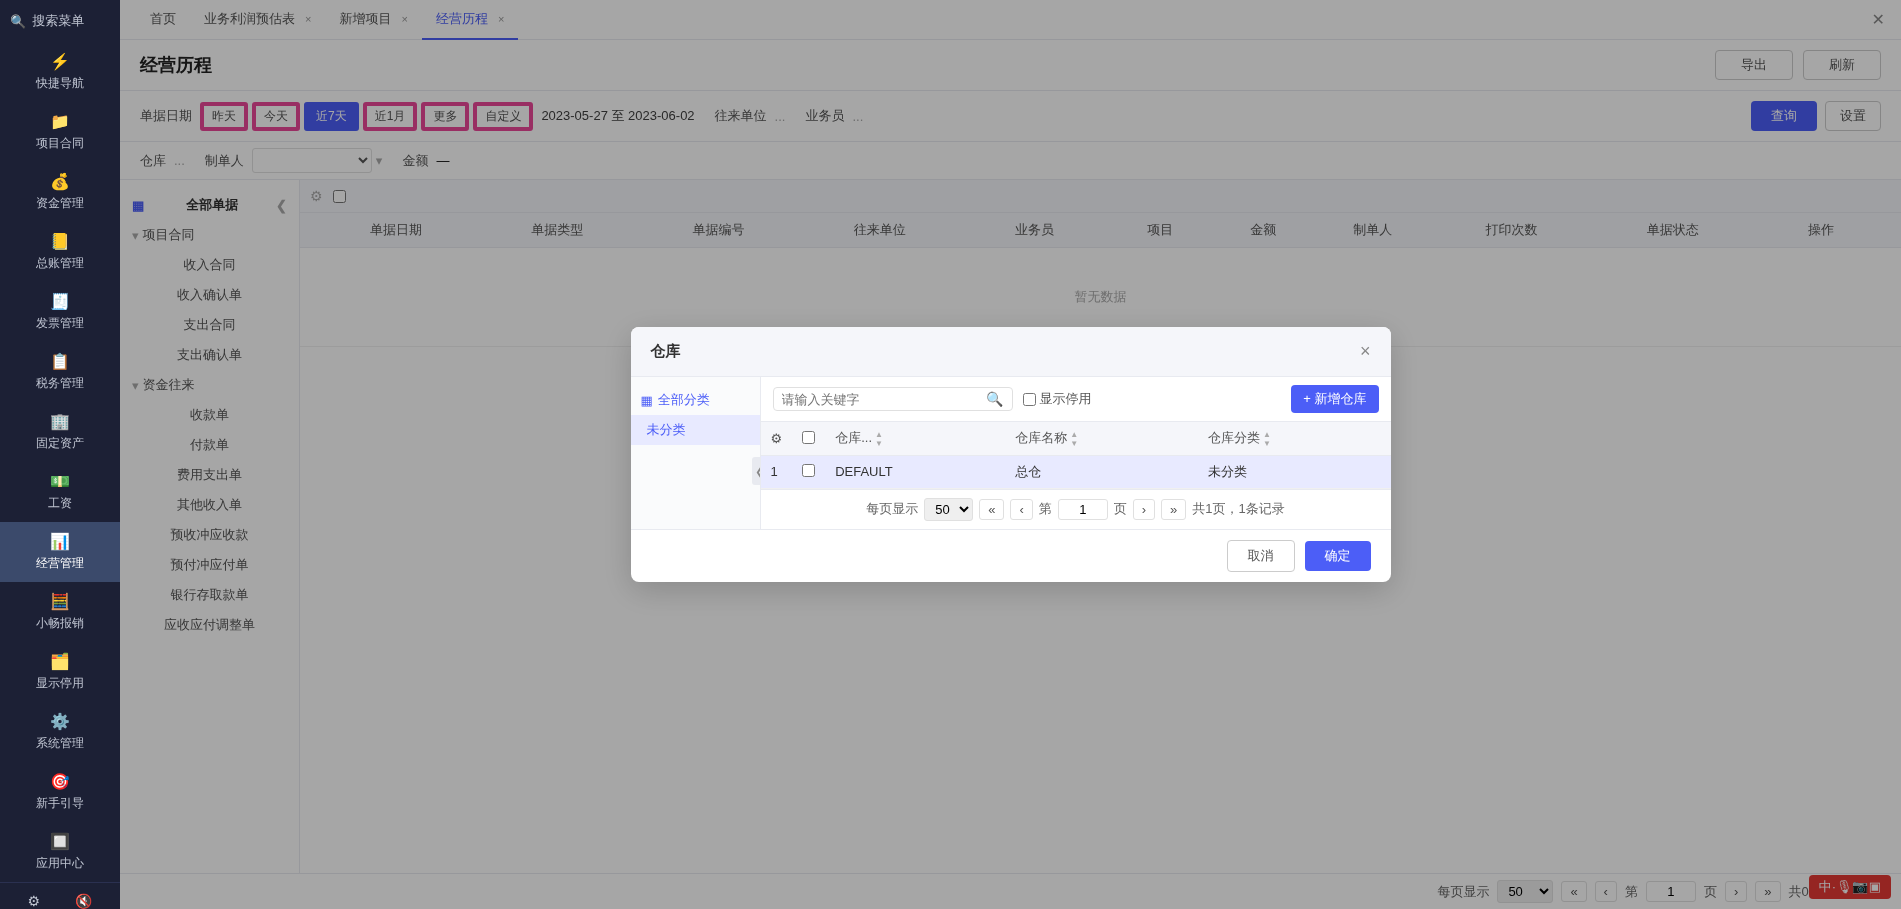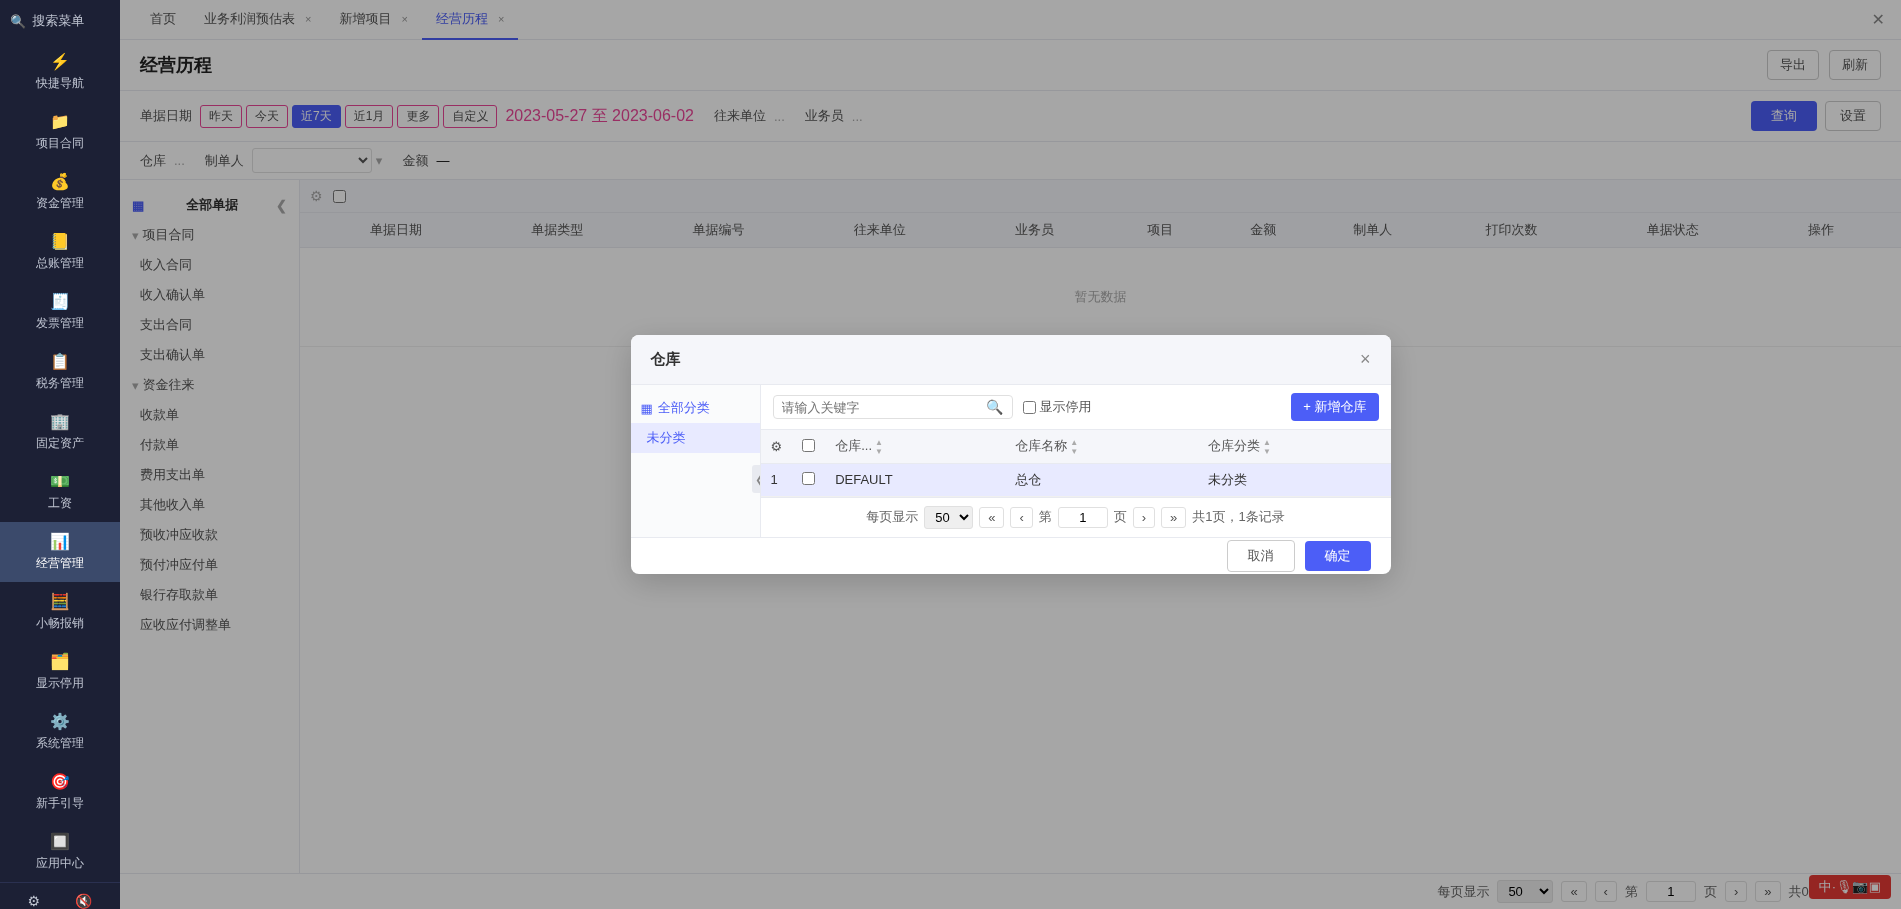--- a/index.html
+++ b/index.html
@@ -105,21 +105,21 @@
       display: flex;
       align-items: center;
       justify-content: space-between;
       padding: 10px 20px;
       background: #fff;
       border-bottom: 1px solid #e8eaf0;
     }
     .page-title { font-size: 18px; font-weight: 600; color: #222; }
     .page-actions { display: flex; gap: 10px; }
     .btn-outline {
-      padding: 5px 12px;
+      padding: 5px 25px;
       border: 1px solid #ccc;
       background: #fff;
       border-radius: 4px;
       font-size: 13px;
       cursor: pointer;
       color: #555;
     }
 
     
     .filter-bar {
@@ -134,33 +134,33 @@
     }
     .filter-row {
       display: flex;
       align-items: center;
       gap: 8px;
     }
     .filter-label { color: #555; }
     .filter-date-btns { display: flex; gap: 4px; }
     .date-btn {
       padding: 2px 8px;
-      border: 1px solid #ec4899;
+      border: 4px solid #ec4899;
       border-radius: 3px;
       cursor: pointer;
       background: #fff;
       font-size: 12px;
       color: #555;
     }
     .date-btn.active {
       background: #4c5ef7;
       color: #ffffff;
       border-color: #4c5ef7;
     }
-    .filter-date-range { font-size: 16px; color: #ec4899; }
+    .filter-date-range { font-size: 13px; color: #404040; }
     .filter-select {
       padding: 3px 24px 3px 8px;
       border: 1px solid #e0e0e0;
       border-radius: 3px;
       font-size: 13px;
       background: #fff;
       color: #555;
       cursor: pointer;
     }
     .filter-dots { color: #aaa; cursor: pointer; }
@@ -229,20 +229,21 @@
       font-weight: 600;
       color: #333;
       font-size: 13px;
     }
     .left-panel-collapse { cursor: pointer; color: #aaa; }
     .left-panel-item {
       padding: 6px 20px;
       cursor: pointer;
       color: #555;
       font-size: 13px;
+      text-align: center;
     }
     .left-panel-group {
       display: flex;
       align-items: center;
       padding: 6px 12px;
       color: #555;
       font-size: 13px;
       cursor: pointer;
     }
     .left-panel-group .arrow { margin-right: 4px; color: #aaa; }
@@ -438,21 +439,21 @@
       padding: 8px 12px;
       gap: 6px;
       font-size: 13px;
       color: #666;
       border-top: 1px solid #e8eaf0;
     }
     .modal-footer-actions {
       display: flex;
       align-items: center;
       justify-content: flex-end;
-      padding: 2px 20px;
+      padding: 10px 20px;
       gap: 10px;
       border-top: 1px solid #e8eaf0;
     }
     .btn-cancel {
       padding: 6px 20px;
       border: 1px solid #ccc;
       background: #fff;
       border-radius: 4px;
       font-size: 13px;
       cursor: pointer;

